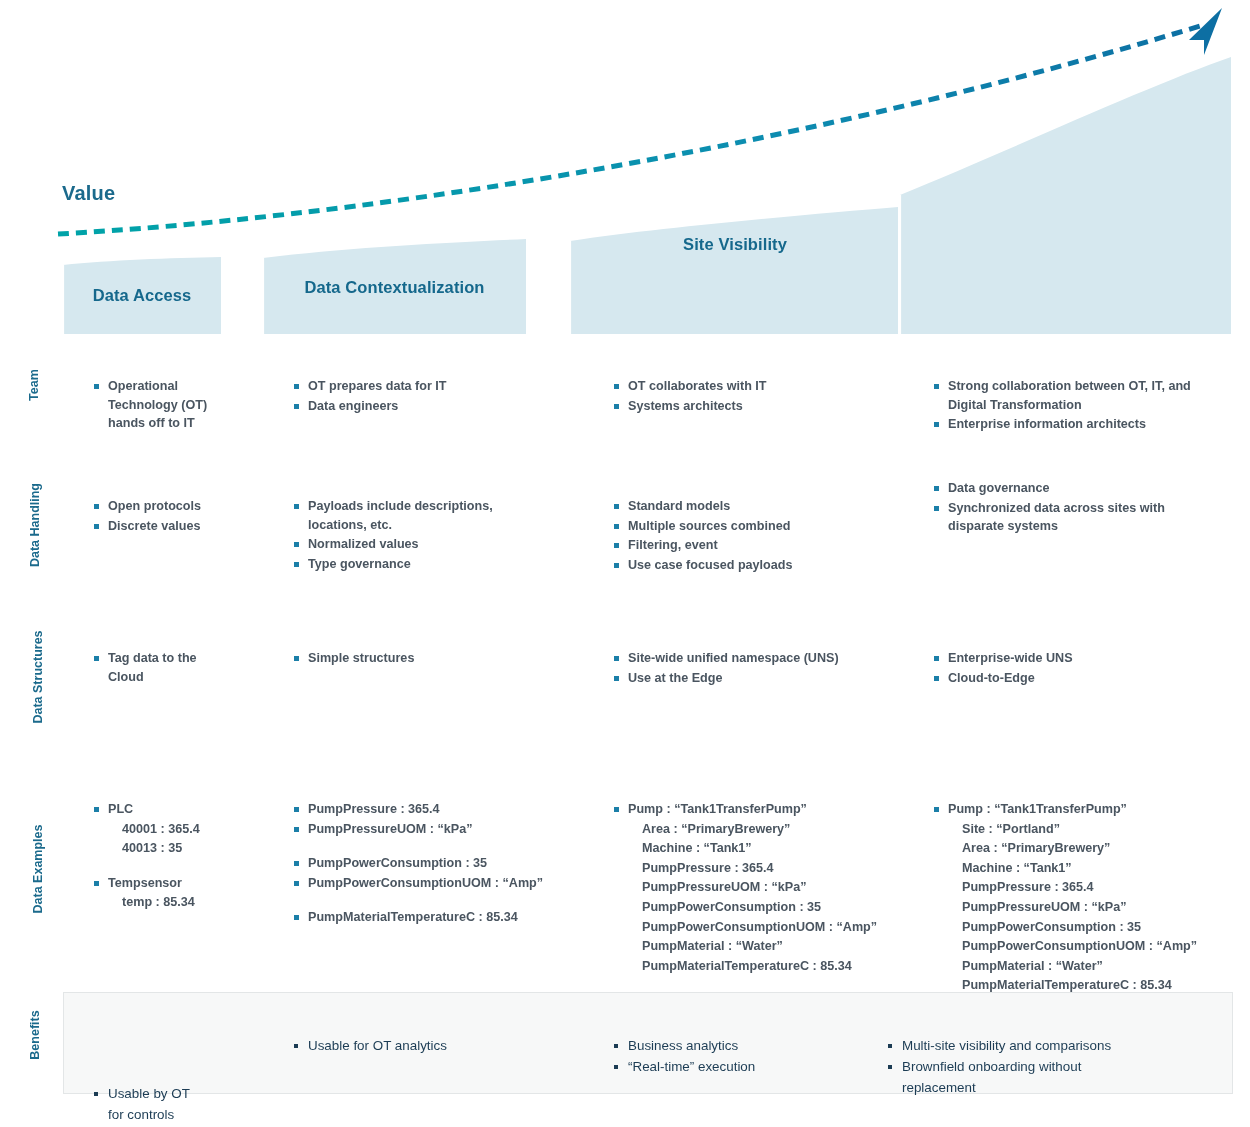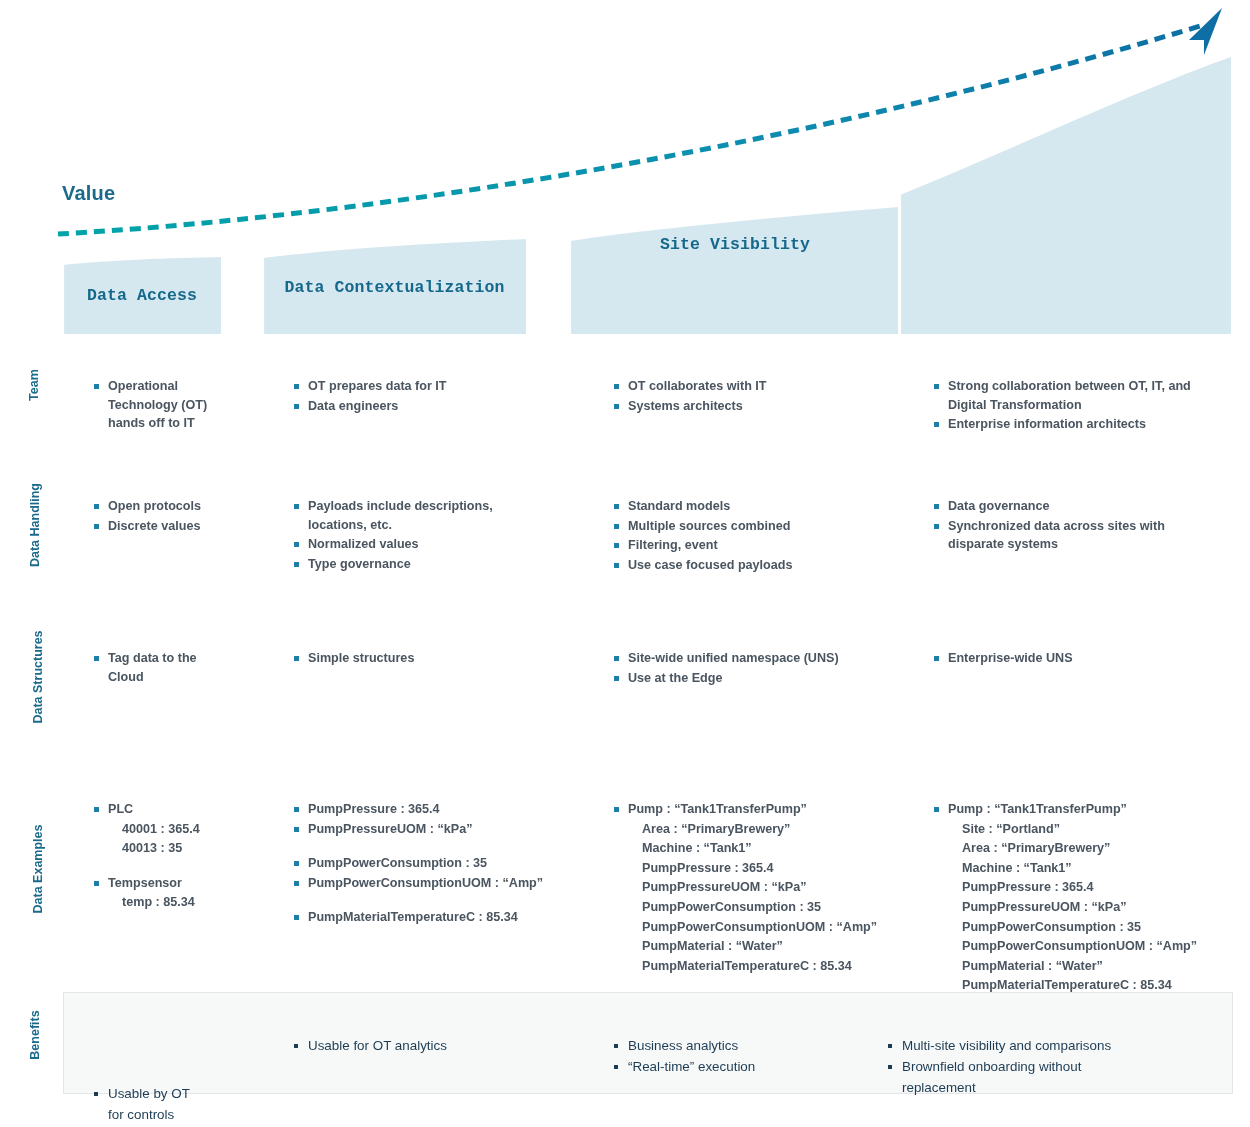--- a/index.html
+++ b/index.html
@@ -21,21 +21,20 @@
     font-size:20px;font-weight:bold;color:#1b6a8c;
     letter-spacing:.2px;
   }
 
   
   .stage-title{
     position:absolute;
     font-size:16.5px;font-weight:bold;color:#15688c;
     text-align:center;
     letter-spacing:.1px;
-    font-family:Liberation Mono, monospace;
   }
   .st0{left:63px;  top:286px; width:158px;}
   .st1{left:263px; top:278px; width:263px;}
   .st2{left:570px; top:235px; width:330px;}
   .st3{left:900px; top:242px; width:333px;}
 
   
   .row-label{
     position:absolute;
     font-size:12.5px;font-weight:bold;color:#1b6a8c;
@@ -165,21 +164,21 @@
         </ul>
       </div>
       <div class="cell" style="left: 598px; top: 481px; width: 300px;">
         <ul>
           <li>Standard models</li>
           <li>Multiple sources combined</li>
           <li>Filtering, event</li>
           <li>Use case focused payloads</li>
         </ul>
       </div>
-      <div class="cell" style="left: 918px; top: 481px; width: 310px;">
+      <div class="cell" style="left: 918px; top: 463px; width: 310px;">
         <ul>
           <li>Data governance</li>
           <li>Synchronized data across sites with disparate systems</li>
         </ul>
       </div>
       <div class="cell" style="left: 78px; top: 633px; width: 170px;">
         <ul>
           <li>Tag data to the Cloud</li>
         </ul>
       </div>
@@ -190,20 +189,21 @@
       </div>
       <div class="cell" style="left: 598px; top: 633px; width: 300px;">
         <ul>
           <li>Site-wide unified namespace (UNS)</li>
           <li>Use at the Edge</li>
         </ul>
       </div>
       <div class="cell" style="left: 918px; top: 633px; width: 310px;">
         <ul>
           <li>Enterprise-wide UNS</li>
+          <li>Cloud-to-Edge</li>
         </ul>
       </div>
       <div class="cell" style="left: 78px; top: 784px; width: 170px;">
         <ul>
           <li>PLC</li>
           <li class="nodot sub">40001 : 365.4</li>
           <li class="nodot sub">40013 : 35</li>
           <li class="gap">Tempsensor</li>
           <li class="nodot sub">temp : 85.34</li>
         </ul>

